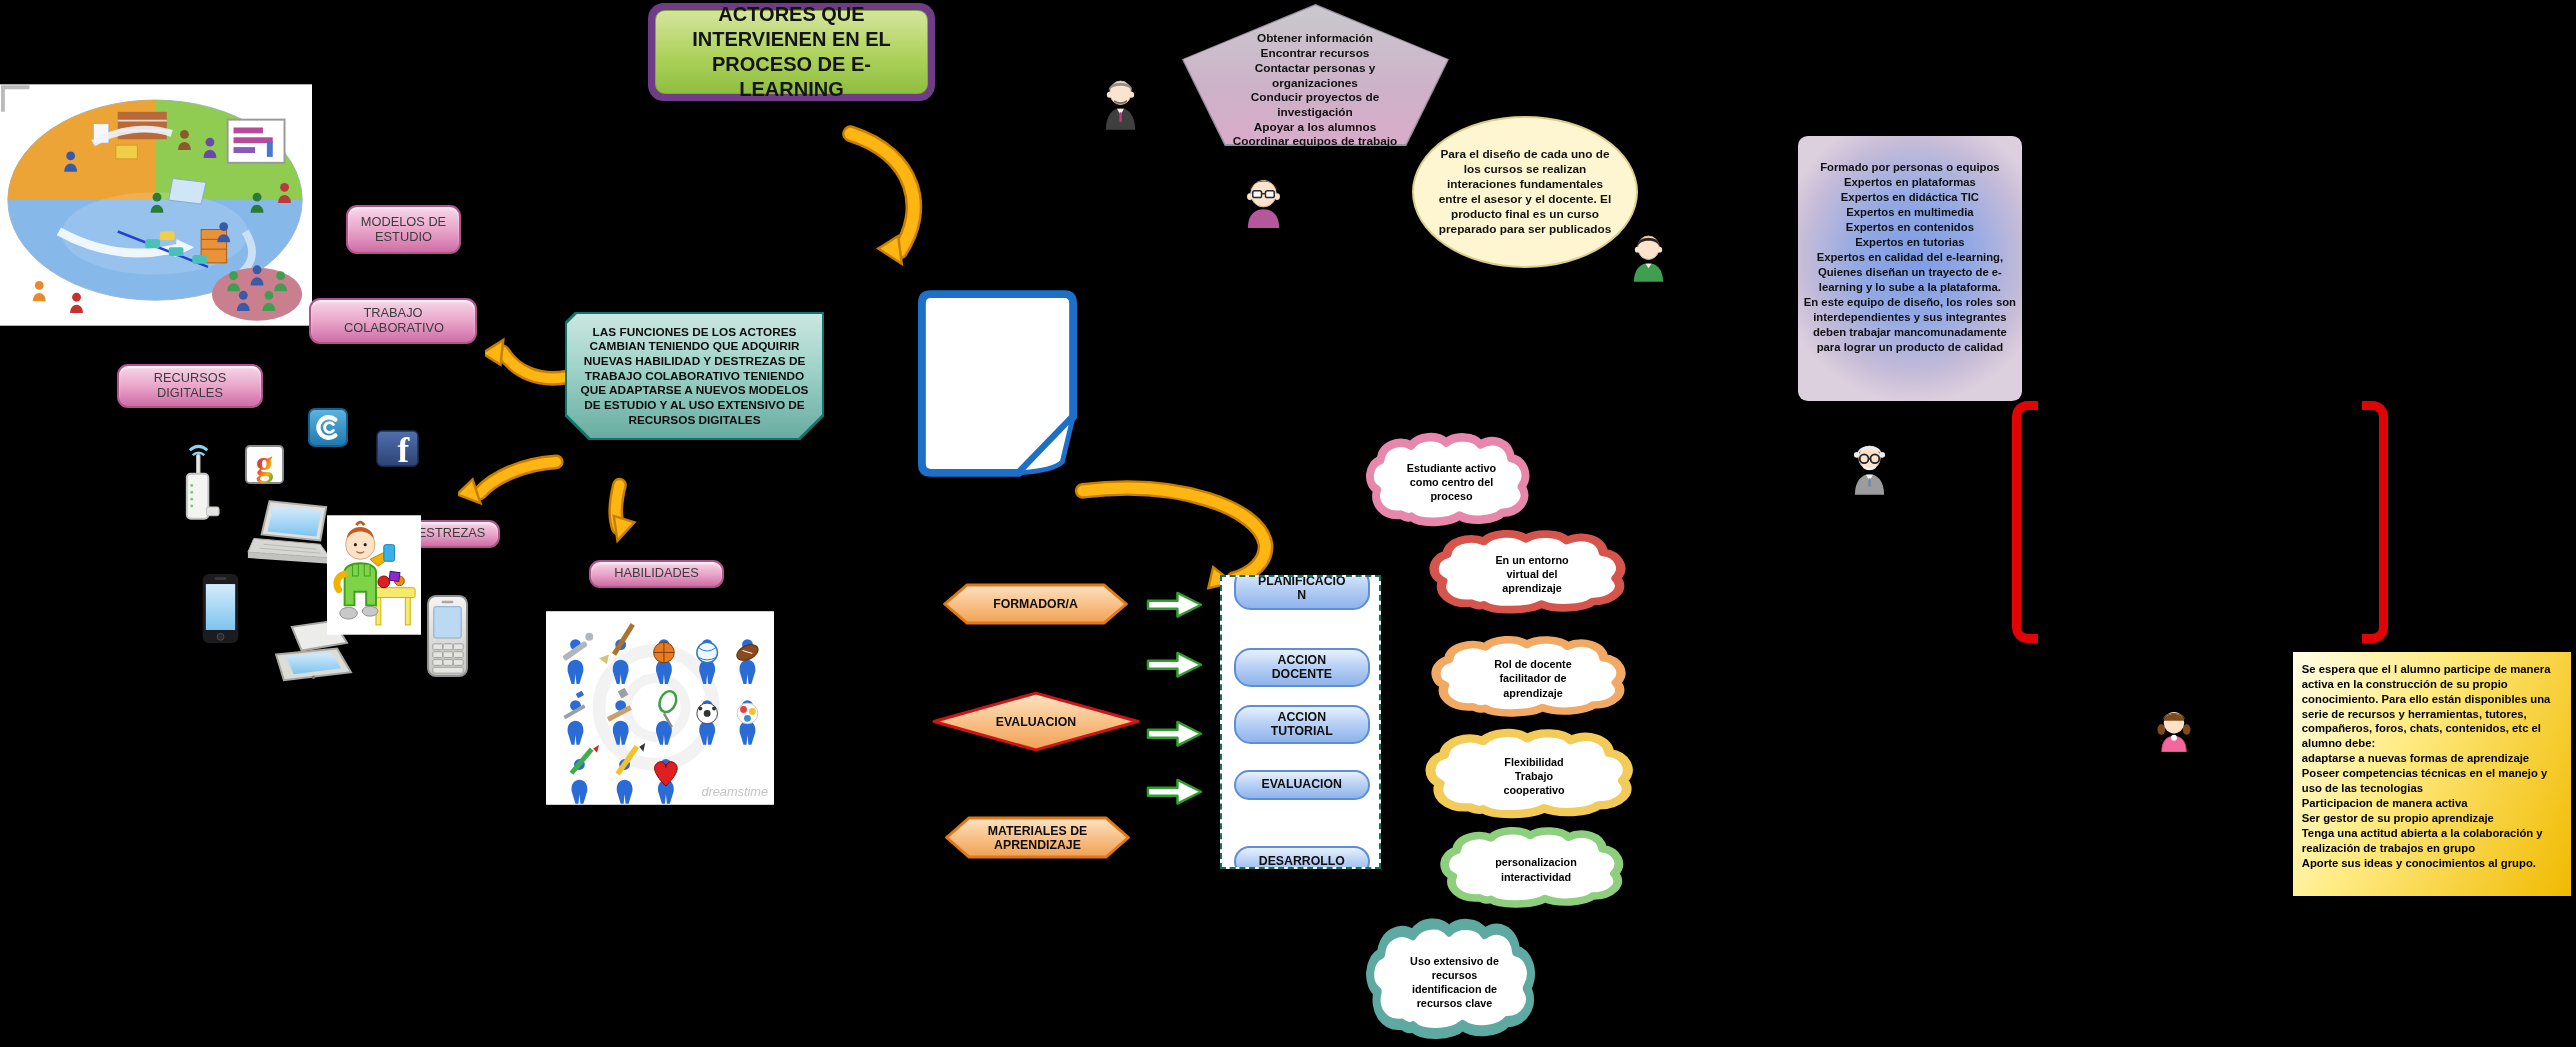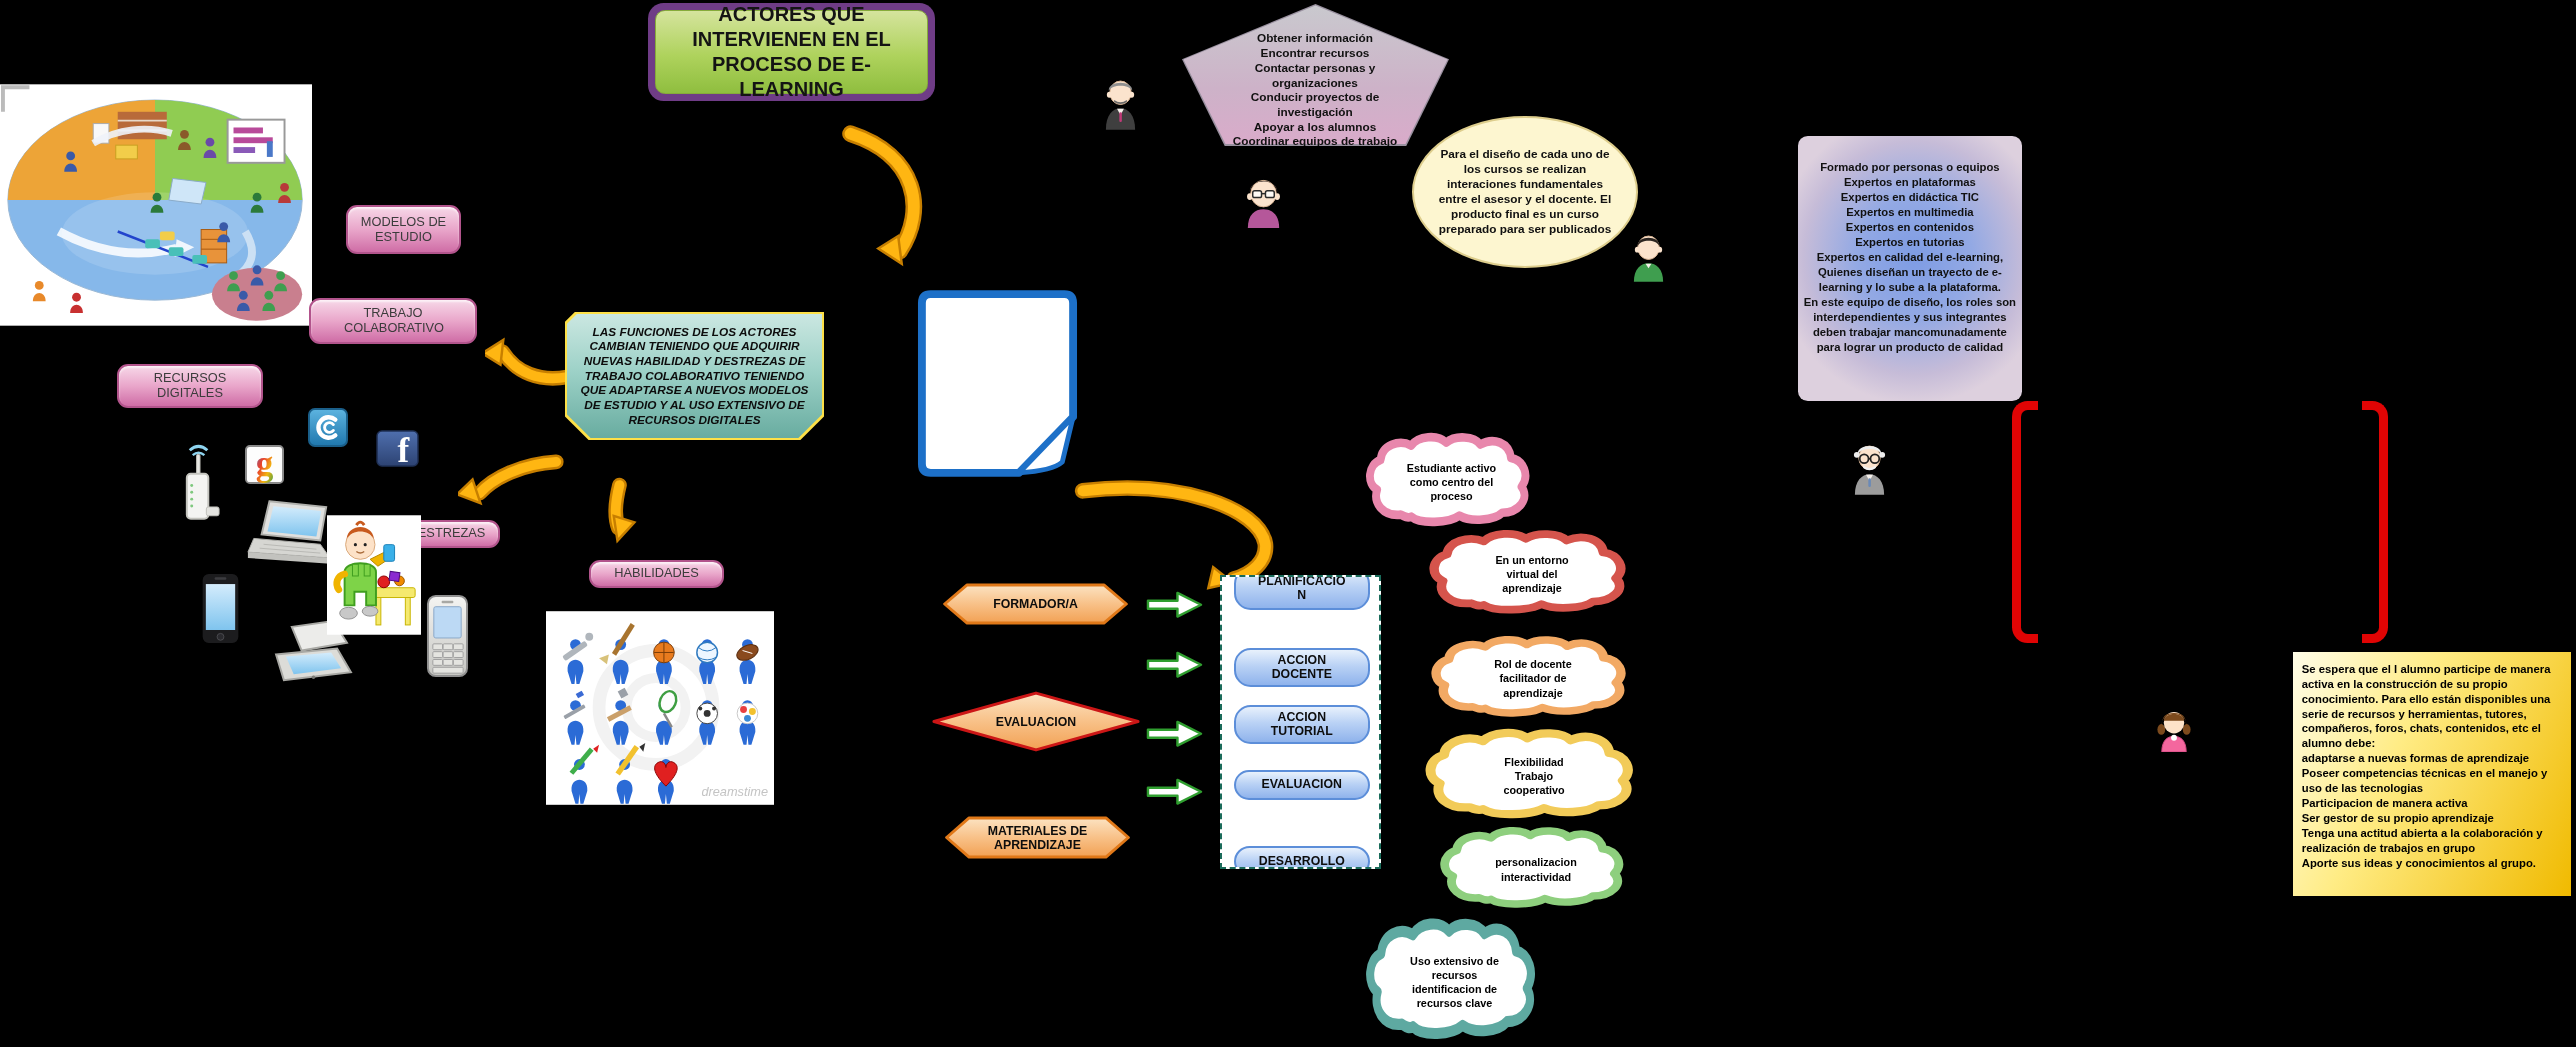--- a/index.html
+++ b/index.html
@@ -15,21 +15,21 @@
                background:linear-gradient(#d5e49d 0%,#aed25c 55%,#8fbe3f 100%);
                font-weight:bold;font-size:20px;line-height:1.25;color:#141414;}
 
   
   .pink-label{background:linear-gradient(#f7d8e8 0%,#e9a6ca 50%,#cf6da6 100%);
               border:2px solid #b2548c;border-radius:11px;color:#3c3c3c;font-size:12.8px;line-height:1.15;
               box-shadow:inset 0 2px 2px rgba(255,255,255,.65);box-sizing:border-box;}
 
   
   .teal-clip{clip-path:polygon(9.8px 0,100% 0,100% calc(100% - 23.6px),calc(100% - 23.6px) 100%,23.6px 100%,0 calc(100% - 23.6px),0 9.8px);}
-  .teal-outer{background:#fde047;font-style:italic;}
+  .teal-outer{background:#0f766e;}
   .teal-inner{position:absolute;inset:2px;background:linear-gradient(#cbe7e1 0%,#9ed2c8 45%,#68aca0 100%);
               font-weight:bold;font-size:11.8px;line-height:14.7px;color:#0d0d0d;}
 
   
   .pent-clip{clip-path:polygon(50% 0,100% 39%,84% 100%,16% 100%,0 39%);}
   .pent-outer{background:#9a91a0;}
   .pent-inner{position:absolute;inset:1.5px;background:linear-gradient(#c9c9ce 0%,#cdb2c8 60%,#d9abca 100%);}
   .pent-text{position:absolute;left:30px;top:27.5px;width:206px;font-weight:bold;font-size:11.8px;line-height:14.7px;text-align:center;}
 
   

